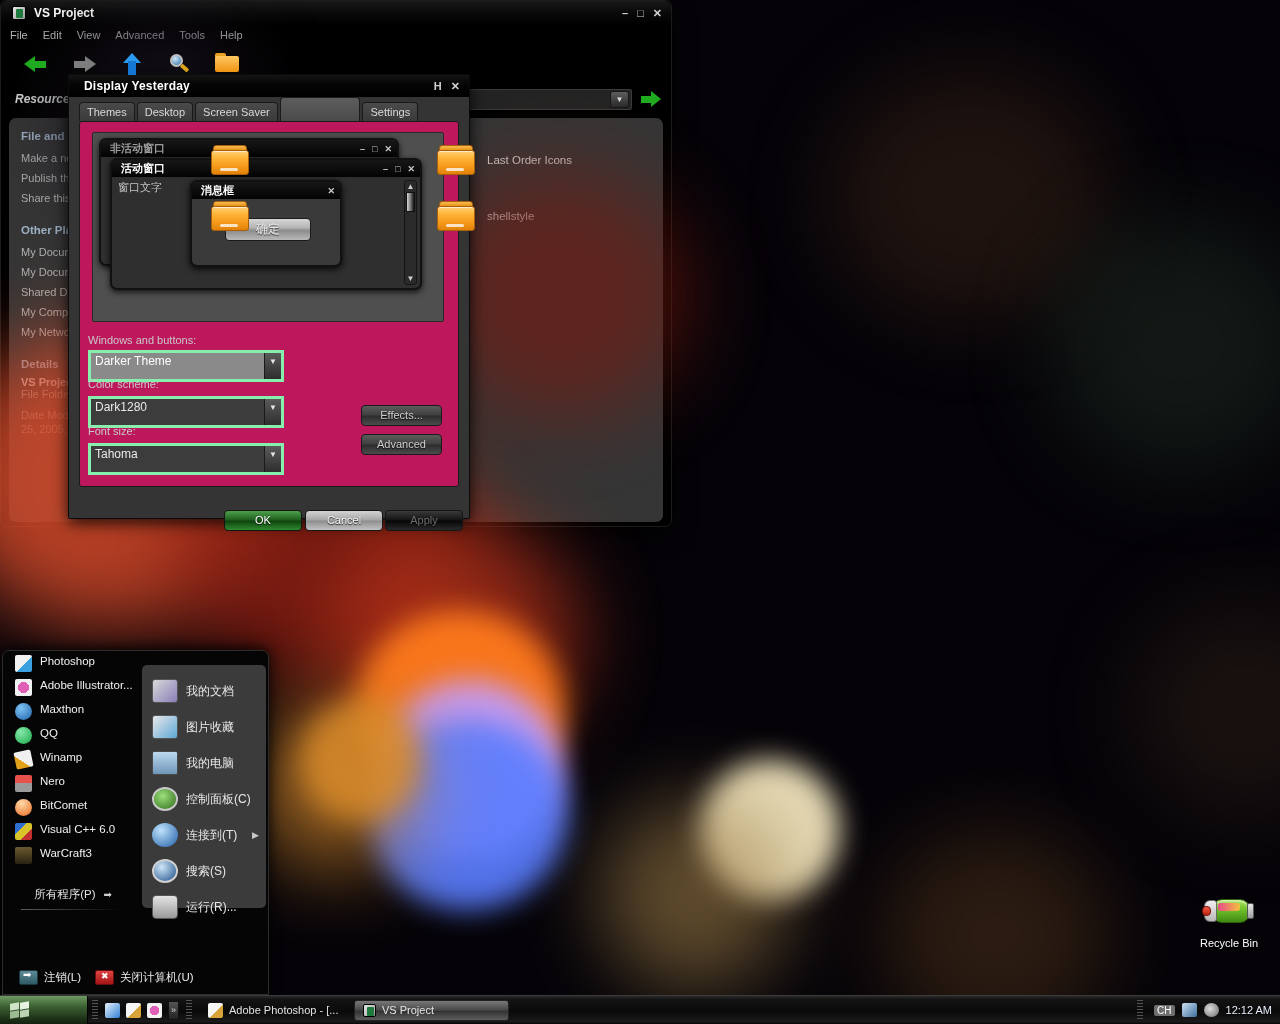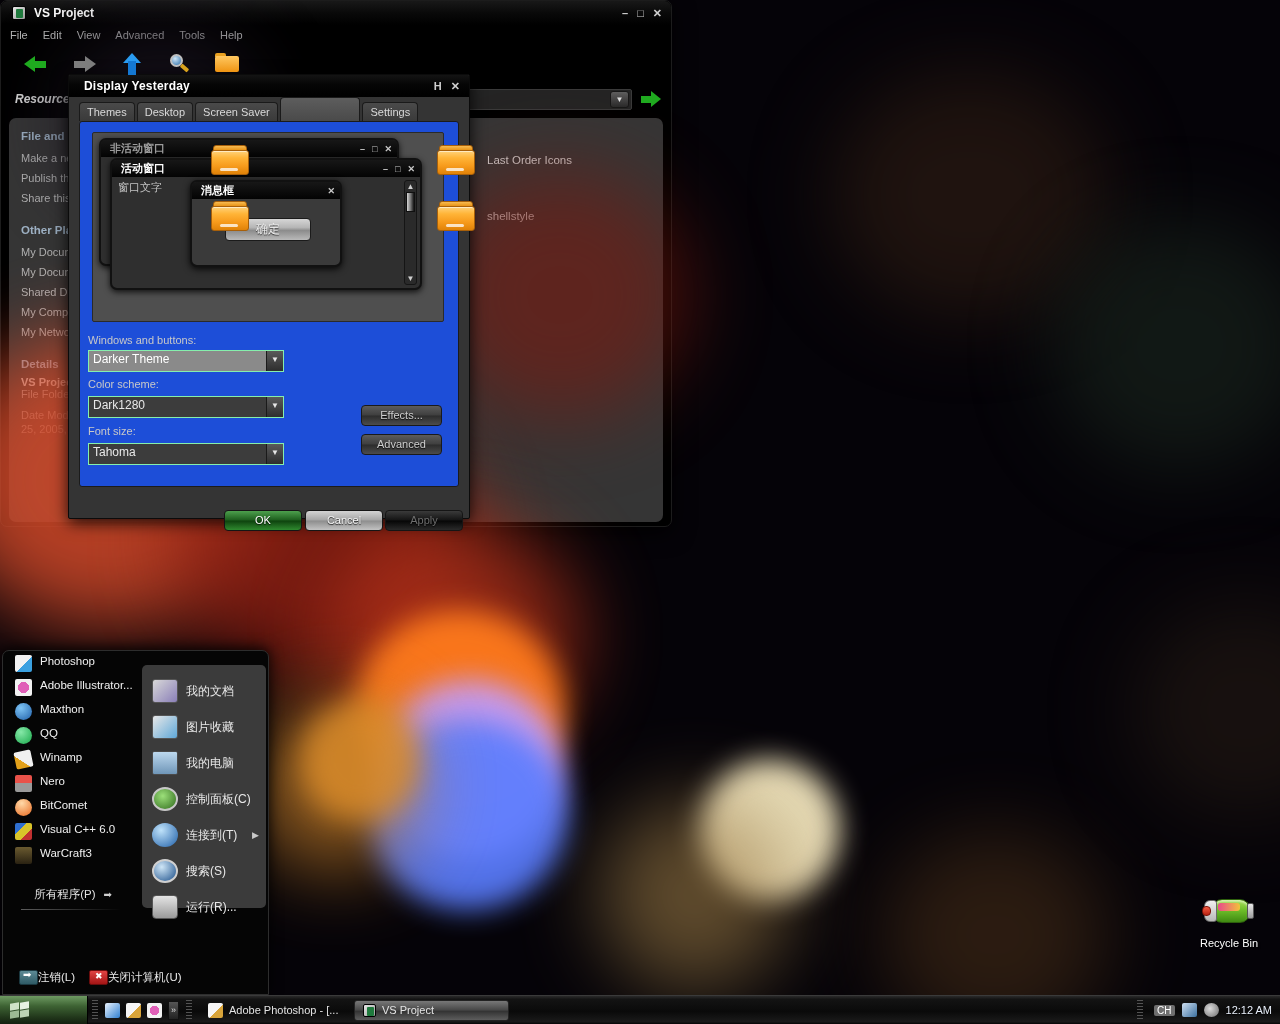--- a/index.html
+++ b/index.html
@@ -61,21 +61,21 @@
     border-radius: 4px 4px 0 0;
     height: 19px; line-height: 13px;
   }
   .tab.active {
     background: linear-gradient(to bottom,#5d5d5d,#4a4a4a);
     color: #fff; height: 23px; line-height: 16px;
     font-size: 12px; padding-top: 20px;
   }
   .dp-panel {
     margin: 0 10px; height: 366px;
-    background: #1d4ed8;
+    background: #be185d;
     border: 1px solid #1b1b1b;
     border-radius: 3px;
     position: relative;
   }
 
   
   .preview-outer {
     position: absolute; left: 12px; top: 10px; width: 352px; height: 190px;
     background: #4f4f4f; border: 1px solid #2a2a2a; border-radius: 2px;
   }
@@ -118,22 +118,22 @@
   .pv-scroll .arr { color: #cfcfcf; font-size: 8px; text-align: center; }
   .pv-scroll .arr.up { margin-top: 1px; }
   .pv-scroll .arr.dn { position: absolute; bottom: 1px; left: 0; right: 0; }
   .pv-thumb { position: absolute; left: 1px; top: 11px; width: 9px; height: 20px;
     background: linear-gradient(to right,#d6d6d6,#7a7a7a,#111);
     border: 1px solid #101010; }
 
   
   .dp-label { position: absolute; color: #c8c8c8; font-size: 11px; }
   .dp-combo {
-    position: absolute; height: 22px;
-    border: 1px solid #86efac; display: flex; align-items: stretch;
+    position: absolute; height: 32px;
+    border: 3px solid #86efac; display: flex; align-items: stretch;
   }
   .dp-combo .field {
     flex: 1; font-size: 12px; color: #f0f0f0; line-height: 17px;
     padding-left: 4px; overflow: hidden; white-space: nowrap;
   }
   .dp-combo.sel .field { background: #8a8a8a; color: #ffffff; }
   .dp-combo .field.dark { background: #3c3c3c; color: #e8e8e8; }
   .dp-combo .arrow {
     width: 17px; background: linear-gradient(to bottom,#5a5a5a,#2e2e2e);
     border-left: 1px solid #1a1a1a;
@@ -310,21 +310,21 @@
     display: flex; align-items: center; min-height: 36px; padding-left: 10px;
     color: #e8e8e8; font-size: 12px; gap: 8px; position: relative;
   }
   .sm-rico { width: 26px; height: 24px; flex: none; position: relative; }
   .sm-sub { position: absolute; right: 7px; color: #c9c9c9; font-size: 9px; }
   .sm-foot {
     position: absolute; left: 0; bottom: 0; width: 100%; height: 34px;
     display: flex; align-items: center; gap: 14px; padding-left: 16px;
     background: #050505;
   }
-  .sm-fbtn { display: flex; align-items: center; gap: 0;
+  .sm-fbtn { display: flex; align-items: center; gap: 6px;
              color: #e8e8e8; font-size: 11.5px; }
   .logoff-ico { width: 19px; height: 15px; background: linear-gradient(to bottom,#5d8a95,#2f5b66);
      border: 1px solid #1b3840; border-radius: 2px; position: relative; }
   .logoff-ico::after { content:'➡'; position:absolute; left:3px; top:-2px; font-size:10px; color:#fff; }
   .shut-ico { width: 19px; height: 15px; background: linear-gradient(to bottom,#e04444,#a41515);
      border: 1px solid #6a0d0d; border-radius: 2px; position: relative; }
   .shut-ico::after { content:'✖'; position:absolute; left:5px; top:0px; font-size:9px; color:#fff; }
 
   
   #taskbar {

